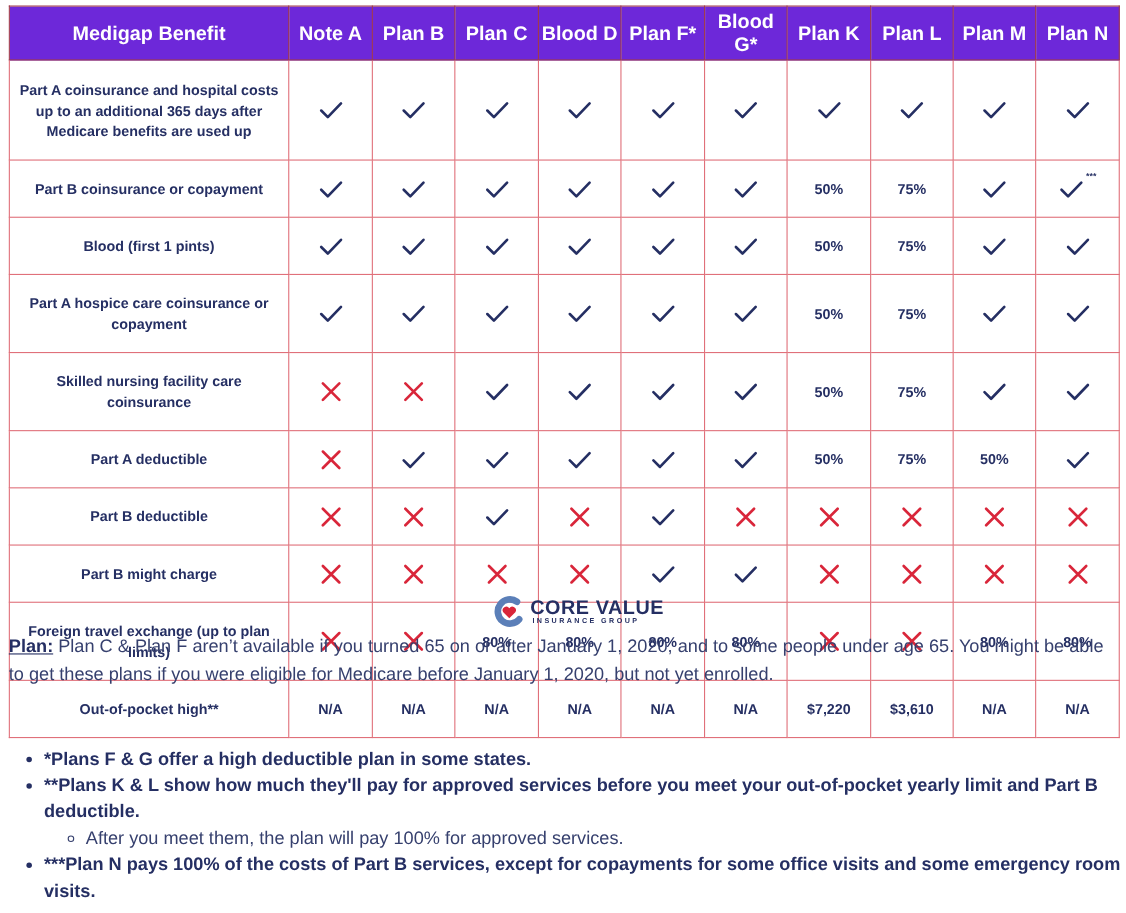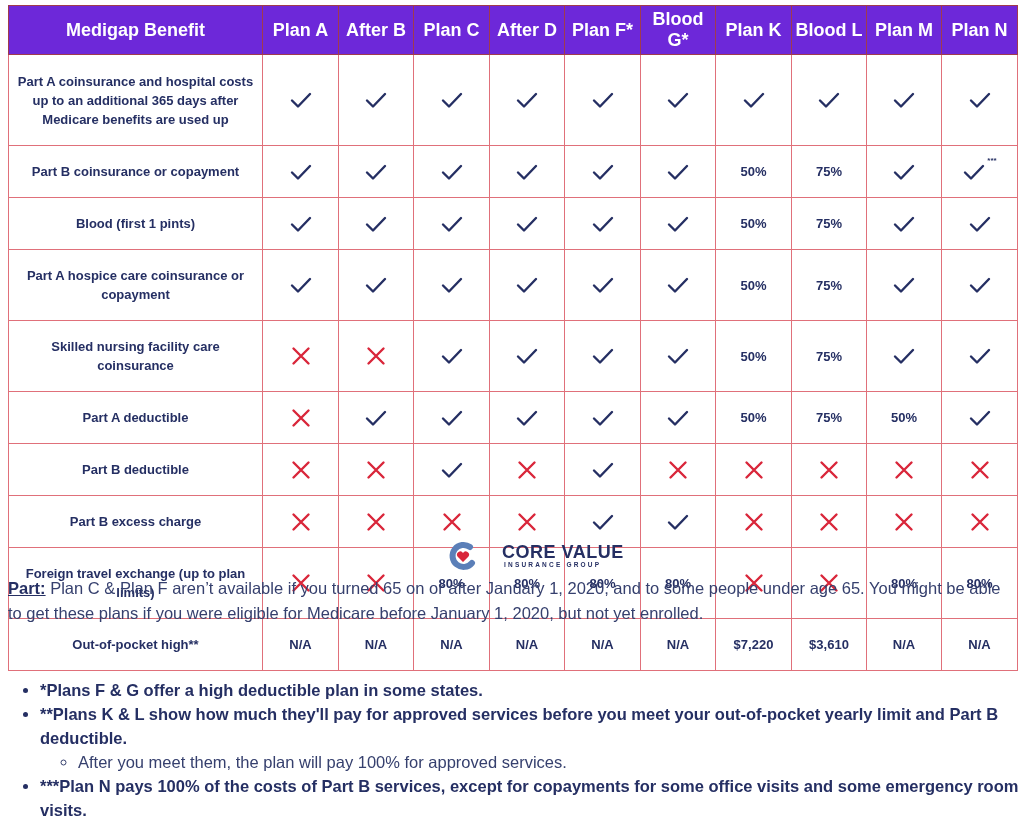--- a/index.html
+++ b/index.html
@@ -4,21 +4,21 @@
 <style>
   html, body { margin:0; padding:0; background:#ffffff; }
   body { width:1024px; height:830px; position:relative; overflow:hidden; font-family:"Liberation Sans", sans-serif; color:#252f63; }
   .tbl { position:absolute; left:8px; top:5px; border-collapse:collapse; table-layout:fixed; }
   .tbl th, .tbl td { border:1px solid #e0707a; padding:0; text-align:center; vertical-align:middle; }
   .tbl th { background:#6d28d9; color:#ffffff; font-weight:bold; font-size:18px; height:48px; border-color:#a03a4e; }
   .tbl td.benefit { font-weight:bold; font-size:13px; line-height:19px; color:#252f63; padding:16px 6px; }
   .tbl td.val { font-weight:bold; font-size:13px; color:#252f63; }
   .ic { display:inline-block; width:24px; height:24px; vertical-align:middle; }
   .sup { font-size:8px; font-weight:bold; vertical-align:top; position:relative; top:-4px; margin-left:1px; }
-  .logo { position:absolute; left:448px; top:540px; height:32px; display:flex; align-items:center;gap:20px; }
+  .logo { position:absolute; left:448px; top:540px; height:32px; display:flex; align-items:center; }
   .logo .name { font-weight:bold; font-size:18px; color:#252f63; letter-spacing:0.5px; line-height:18px; }
   .logo .sub { font-weight:bold; font-size:6.5px; color:#252f63; letter-spacing:2.2px; line-height:8px; margin-left:2px; }
   .note { position:absolute; left:8px; top:576px; width:1005px; font-size:16.5px; line-height:25px; color:#36406e; }
   .note .lbl { font-weight:bold; text-decoration:underline; color:#252f63; }
   ul.fn { position:absolute; left:18px; top:678px; margin:0; padding:0 0 0 22px; width:990px; font-size:16.5px; line-height:24px; color:#252f63; }
   ul.fn > li { font-weight:bold; }
   ul.fn ul { margin:0; padding-left:38px; list-style:circle; }
   ul.fn ul li { font-weight:normal; color:#36406e; }
 </style>
 </head>
@@ -34,28 +34,28 @@
       <col style="width:76px">
       <col style="width:75px">
       <col style="width:76px">
       <col style="width:75px">
       <col style="width:75px">
       <col style="width:76px">
   </colgroup>
   <thead>
     <tr>
       <th>Medigap Benefit</th>
-      <th>Plan A</th>
-      <th>After B</th>
+      <th>Note A</th>
+      <th>Plan B</th>
       <th>Plan C</th>
-      <th>After D</th>
+      <th>Blood D</th>
       <th>Plan F*</th>
       <th>Blood G*</th>
       <th>Plan K</th>
-      <th>Blood L</th>
+      <th>Plan L</th>
       <th>Plan M</th>
       <th>Plan N</th>
     </tr>
   </thead>
   <tbody id="tbody">
       <tr style="height: 91px;">
         <td class="benefit">Part A coinsurance and hospital costs up to an additional 365 days after Medicare benefits are used up</td>
         <td class="val"><svg class="ic" viewBox="0 0 24 24">
             <path d="M3 12.5 L9 18.5 L21 6" fill="none" stroke="#252f63" stroke-width="2.4" stroke-linecap="round" stroke-linejoin="round"></path>
           </svg></td>
@@ -257,21 +257,21 @@
             <path d="M4.5 4.5 L19.5 19.5 M19.5 4.5 L4.5 19.5" fill="none" stroke="#d9263a" stroke-width="2.4" stroke-linecap="round"></path>
           </svg></td>
         <td class="val"><svg class="ic" viewBox="0 0 24 24">
             <path d="M4.5 4.5 L19.5 19.5 M19.5 4.5 L4.5 19.5" fill="none" stroke="#d9263a" stroke-width="2.4" stroke-linecap="round"></path>
           </svg></td>
         <td class="val"><svg class="ic" viewBox="0 0 24 24">
             <path d="M4.5 4.5 L19.5 19.5 M19.5 4.5 L4.5 19.5" fill="none" stroke="#d9263a" stroke-width="2.4" stroke-linecap="round"></path>
           </svg></td>
       </tr>
       <tr style="height: 40px;">
-        <td class="benefit">Part B excess charge</td>
+        <td class="benefit">Part B might charge</td>
         <td class="val"><svg class="ic" viewBox="0 0 24 24">
             <path d="M4.5 4.5 L19.5 19.5 M19.5 4.5 L4.5 19.5" fill="none" stroke="#d9263a" stroke-width="2.4" stroke-linecap="round"></path>
           </svg></td>
         <td class="val"><svg class="ic" viewBox="0 0 24 24">
             <path d="M4.5 4.5 L19.5 19.5 M19.5 4.5 L4.5 19.5" fill="none" stroke="#d9263a" stroke-width="2.4" stroke-linecap="round"></path>
           </svg></td>
         <td class="val"><svg class="ic" viewBox="0 0 24 24">
             <path d="M4.5 4.5 L19.5 19.5 M19.5 4.5 L4.5 19.5" fill="none" stroke="#d9263a" stroke-width="2.4" stroke-linecap="round"></path>
           </svg></td>
         <td class="val"><svg class="ic" viewBox="0 0 24 24">
@@ -337,21 +337,21 @@
   <svg class="logo-icon" width="30" height="30" viewBox="0 0 30 30">
     <path d="M22 6 A11 11 0 1 0 24 22" fill="none" stroke="#5b7fb8" stroke-width="6" stroke-linecap="round"></path>
     <path d="M15 21 L9.5 15.5 A3 3 0 0 1 15 12 A3 3 0 0 1 20.5 15.5 Z" fill="#d9263a"></path>
   </svg>
   <div style="margin-left:4px;">
     <div class="name">CORE VALUE</div>
     <div class="sub">INSURANCE GROUP</div>
   </div>
 </div>
 
-<div class="note"><span class="lbl">Part:</span><span> Plan C &amp; Plan F aren’t available if you turned 65 on or after January 1, 2020, and to some people under age 65. You might be able to get these plans if you were eligible for Medicare before January 1, 2020, but not yet enrolled.</span></div>
+<div class="note"><span class="lbl">Plan:</span><span> Plan C &amp; Plan F aren’t available if you turned 65 on or after January 1, 2020, and to some people under age 65. You might be able to get these plans if you were eligible for Medicare before January 1, 2020, but not yet enrolled.</span></div>
 
 <ul class="fn">
   <li><span>*Plans F &amp; G offer a high deductible plan in some states.</span></li>
   <li><span>**Plans K &amp; L show how much they'll pay for approved services before you meet your out-of-pocket yearly limit and Part B deductible.</span>
     <ul>
         <li>After you meet them, the plan will pay 100% for approved services.</li>
       </ul>
   </li>
   <li><span>***Plan N pays 100% of the costs of Part B services, except for copayments for some office visits and some emergency room visits.</span></li>
 </ul>

